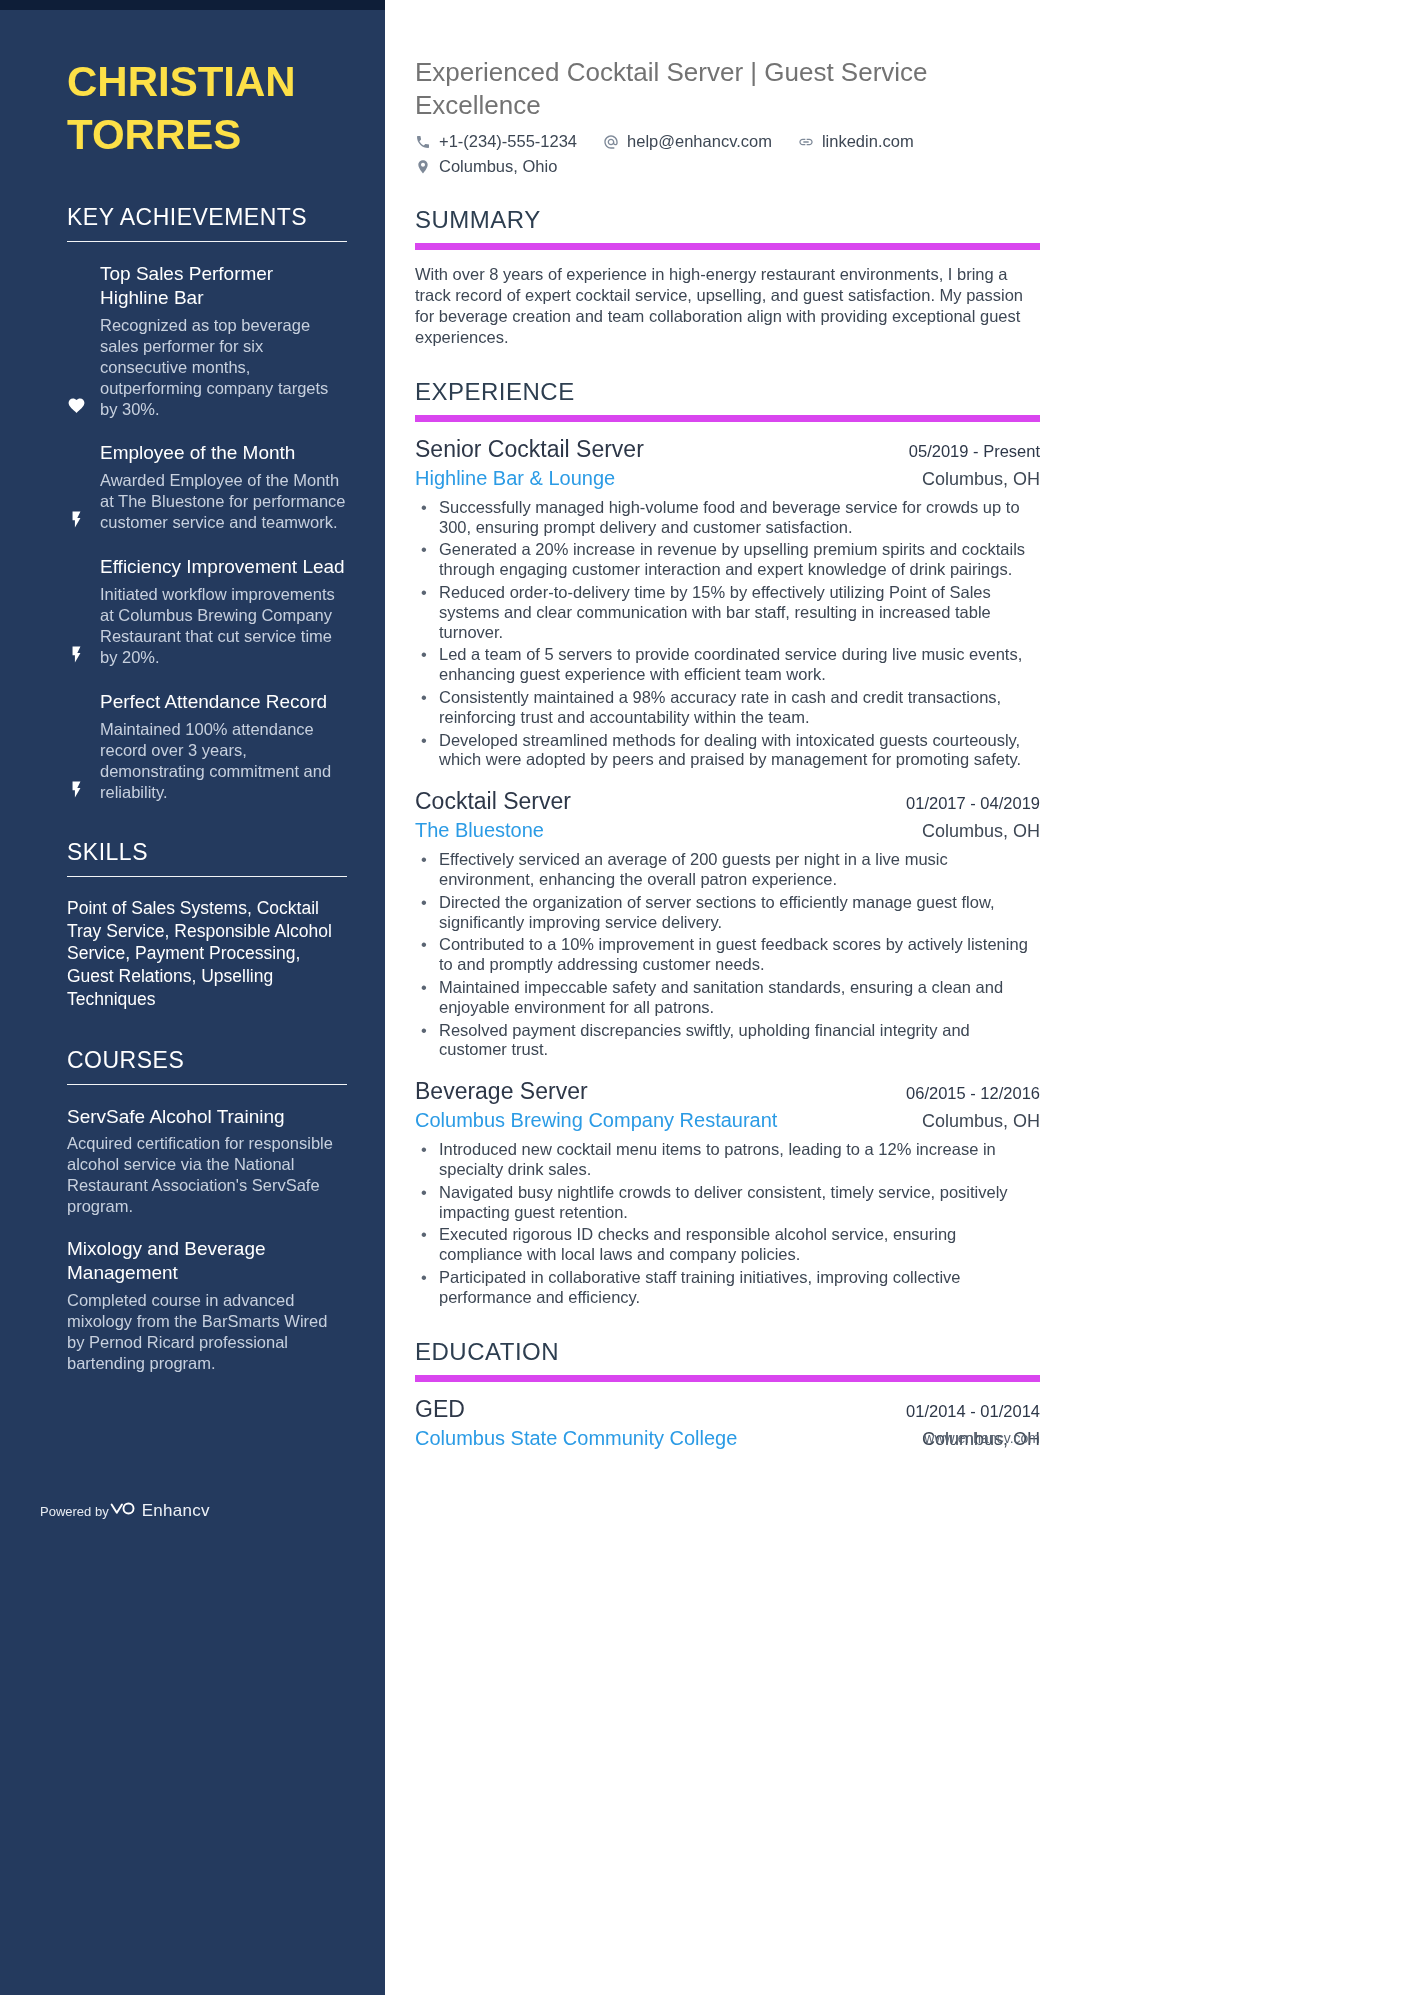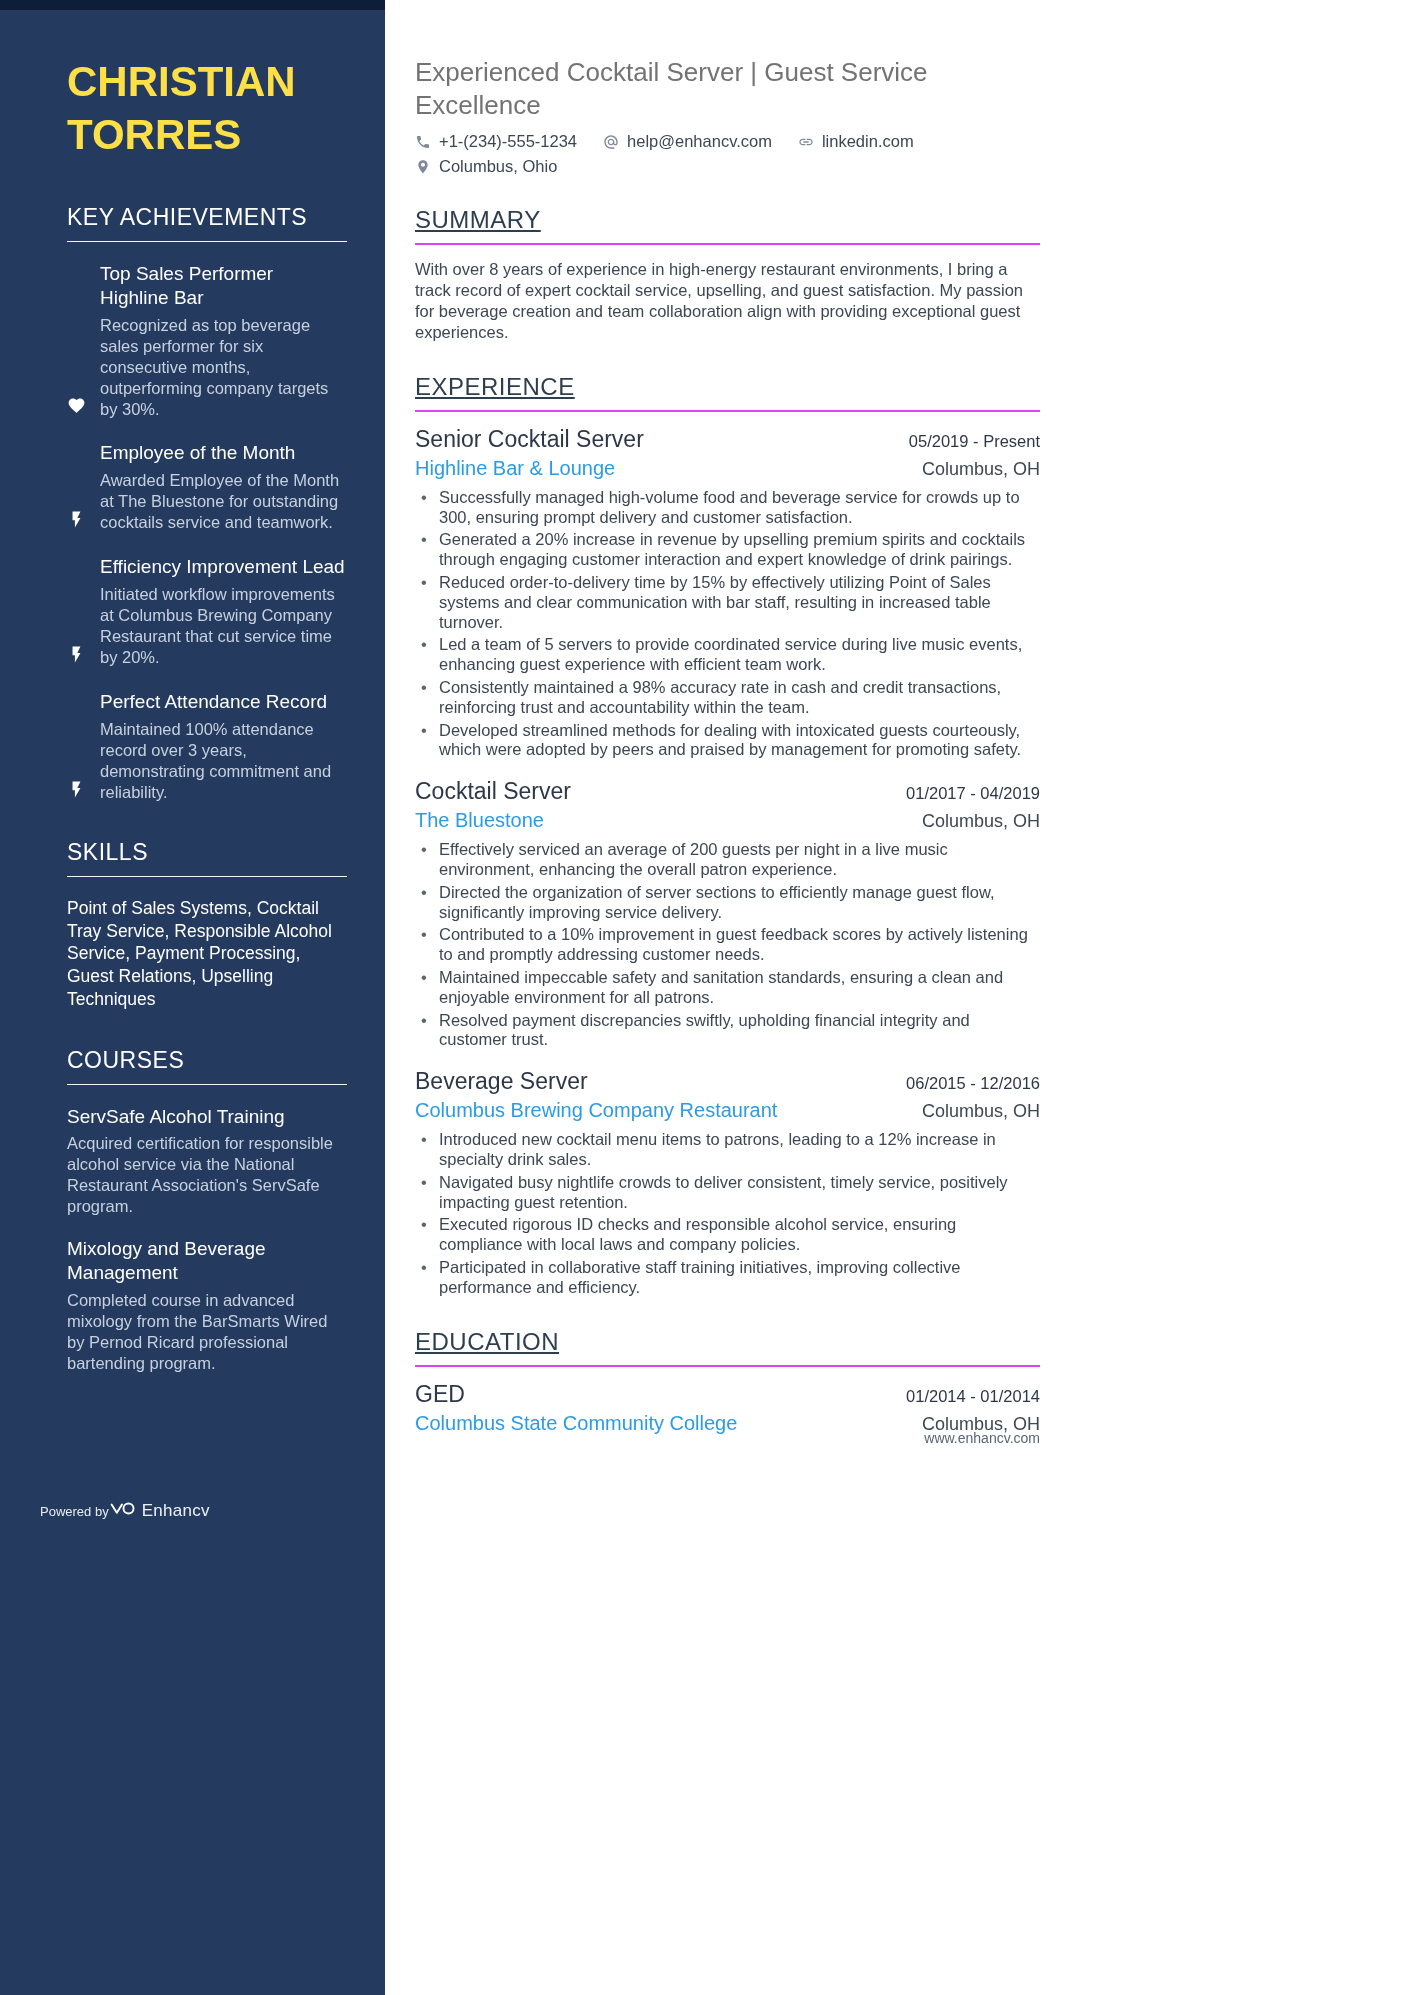--- a/index.html
+++ b/index.html
@@ -29,21 +29,21 @@
   .brand svg { width: 26px; height: 17px; }
 
   
   .main { position: relative; flex: 1; padding: 56px 0 0 30px; }
   .main-inner { width: 625px; }
   .headline { font-size: 26px; font-weight: 400; line-height: 1.27; color: #737373; }
   .contact-row { display: flex; align-items: center; gap: 26px; margin-top: 10px; font-size: 16.5px; color: #3d4754; }
   .contact-row + .contact-row { margin-top: 6px; gap: 26px; }
   .contact-item { display: flex; align-items: center; gap: 8px; }
   .contact-item svg { width: 16px; height: 16px; fill: #7e8998; flex-shrink: 0; }
-  .section-title { font-size: 24px; font-weight: 400; letter-spacing: 0.5px; color: #2d3e50; border-bottom: 2px solid #d946ef; padding-bottom: 9px; margin: 30px 0 14px; text-decoration: underline; }
+  .section-title { font-size: 24px; font-weight: 400; letter-spacing: 0.5px; color: #2d3e50; border-bottom: 7px solid #d946ef; padding-bottom: 9px; margin: 30px 0 14px; }
   .summary-text { font-size: 16.5px; line-height: 1.27; color: #3d4754; }
   .row { display: flex; justify-content: space-between; align-items: baseline; }
   .job { margin-bottom: 18px; }
   .job-role, .edu-degree { font-size: 23px; font-weight: 400; color: #2d3748; }
   .job-dates { font-size: 16.5px; color: #2d3748; white-space: nowrap; }
   .company-row { margin-top: 4px; }
   .job-company, .edu-school { font-size: 20px; color: #2b9be5; }
   .job-loc { font-size: 18px; color: #3d4754; white-space: nowrap; }
   ul.bullets { list-style: none; margin-top: 8px; }
   ul.bullets li { position: relative; padding-left: 24px; font-size: 16.5px; line-height: 1.2; color: #3d4754; margin-bottom: 3px; }
@@ -75,21 +75,21 @@
     </div>
 
     <div class="ach-item">
       <span class="ach-icon">
         <svg viewBox="0 0 24 24">
             <path fill="#ffffff" d="M7 2v11h3v9l7-12h-4l4-8z"></path>
           </svg>
       </span>
       <div class="ach-body">
         <div class="ach-title">Employee of the Month</div>
-        <div class="ach-text">Awarded Employee of the Month at The Bluestone for outstanding cocktails service and teamwork.</div>
+        <div class="ach-text">Awarded Employee of the Month at The Bluestone for performance customer service and teamwork.</div>
       </div>
     </div>
 
     <div class="ach-item">
       <span class="ach-icon">
         <svg viewBox="0 0 24 24">
             <path fill="#ffffff" d="M7 2v11h3v9l7-12h-4l4-8z"></path>
           </svg>
       </span>
       <div class="ach-body">

